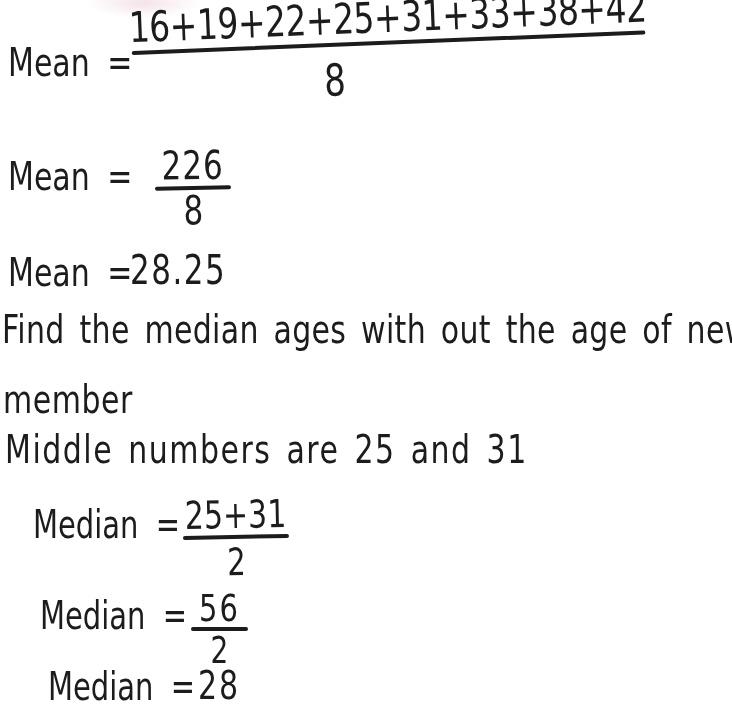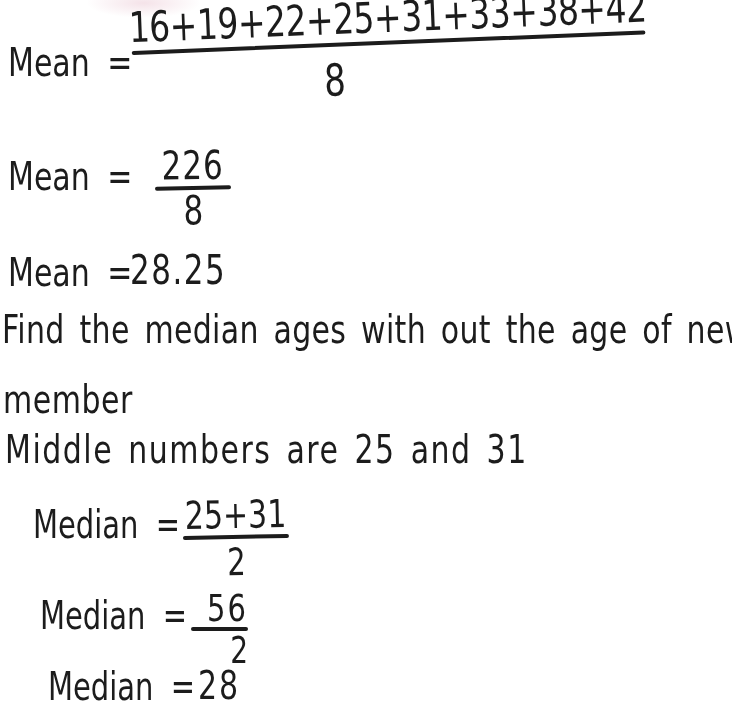--- a/index.html
+++ b/index.html
@@ -60,21 +60,21 @@
   .frac-mean1 .den { font-size: 34px; margin-top: 13px; transform: translateX(-55px) scaleY(1.3); }
   
   .frac-mean2 { left: 155px; top: 147px; width: 76px; transform: rotate(-1deg); }
   .frac-mean2 .num { font-size: 31px; letter-spacing: 1px; transform: scaleY(1.28); margin-bottom: 3px; }
   .frac-mean2 .den { font-size: 31px; margin-top: 2px; transform: scaleY(1.3); }
   
   .frac-median1 { left: 183px; top: 497px; width: 106px; transform: rotate(-1.2deg); }
   .frac-median1 .num { font-size: 30px; transform: scaleY(1.28); margin-bottom: 3px; }
   .frac-median1 .den { font-size: 29px; margin-top: 6px; transform: scaleY(1.3); }
   
-  .frac-median2 { left: 191px; top: 591px; width: 57px; align-items: flex-end; }
+  .frac-median2 { left: 191px; top: 591px; width: 57px; }
   .frac-median2 .num { font-size: 29px; letter-spacing: 2px; transform: scaleY(1.28); margin-bottom: 2px; }
   .frac-median2 .den { font-size: 28px; margin-top: 3px; transform: scaleY(1.3); }
 </style>
 </head>
 <body>
 
 <div class="sheet">
 
   <div class="smudge"></div>
 

